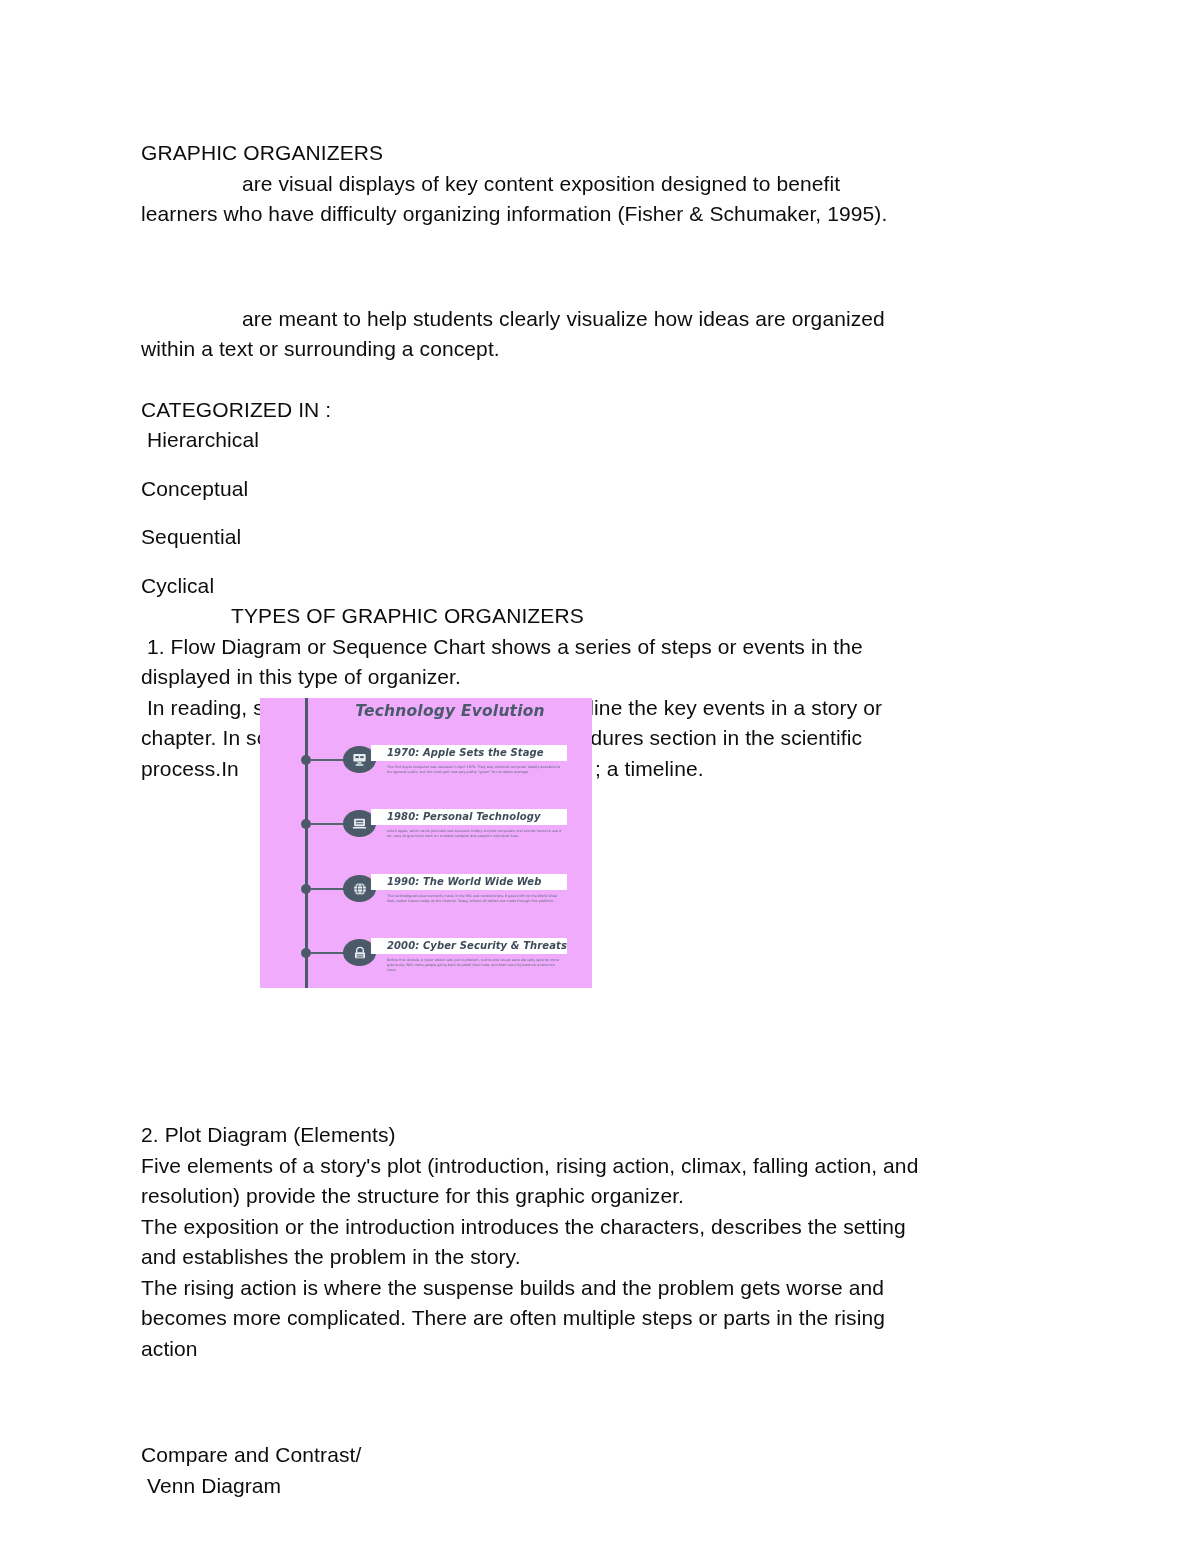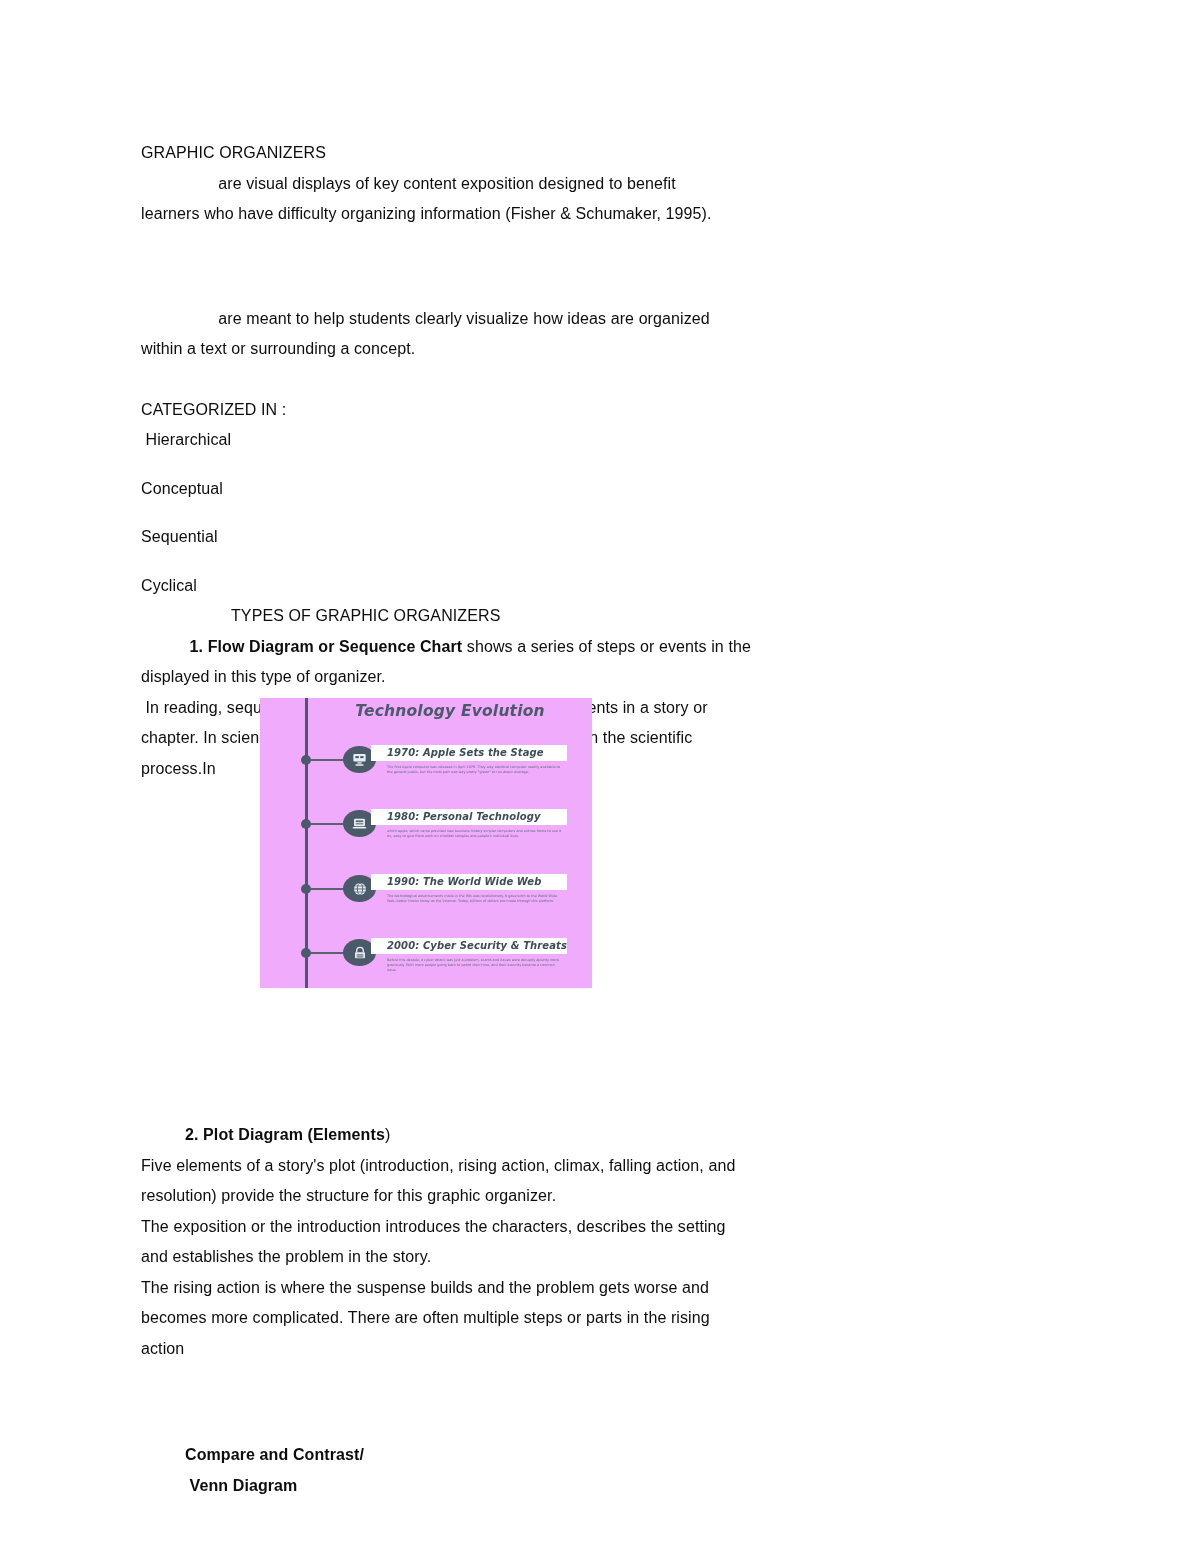--- a/index.html
+++ b/index.html
@@ -19,27 +19,27 @@
     background: #ffffff;
     overflow: hidden;
   }
   .doc {
     position: absolute;
     left: 141px;
     top: 138px;
     width: 918px;
   }
   .ln {
-    font-size: 16px;
+    font-size: 21px;
     line-height: 30.5px;
     letter-spacing: 0.1px;
     white-space: pre-wrap;
     color: #0d0d0d;
   }
-  .b { font-weight: bold; margin-left: 44px; }
+  .b { font-weight: normal; }
   .gap-sm { height: 18px; }
   .gap-md { height: 30px; }
   .gap-lg { height: 46px; }
   .gap-xl { height: 74px; }
   .center-ish { padding-left: 90px; }
 
   
   .timeline-figure {
     position: absolute;
     left: 260px;

